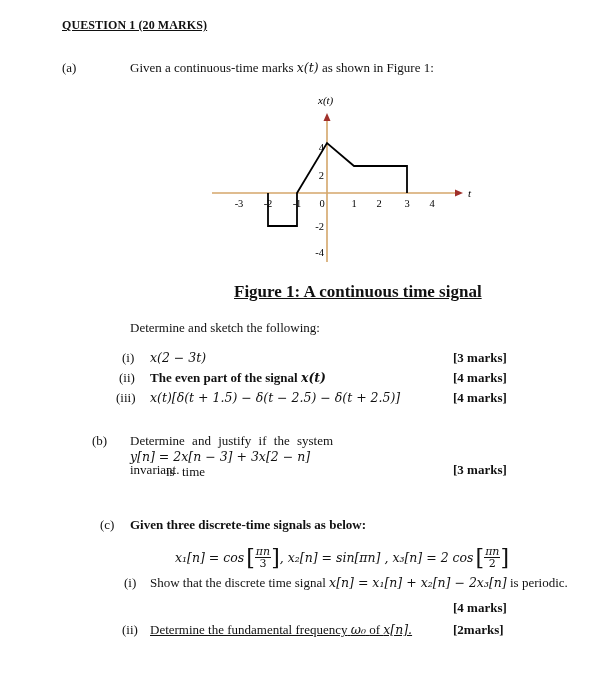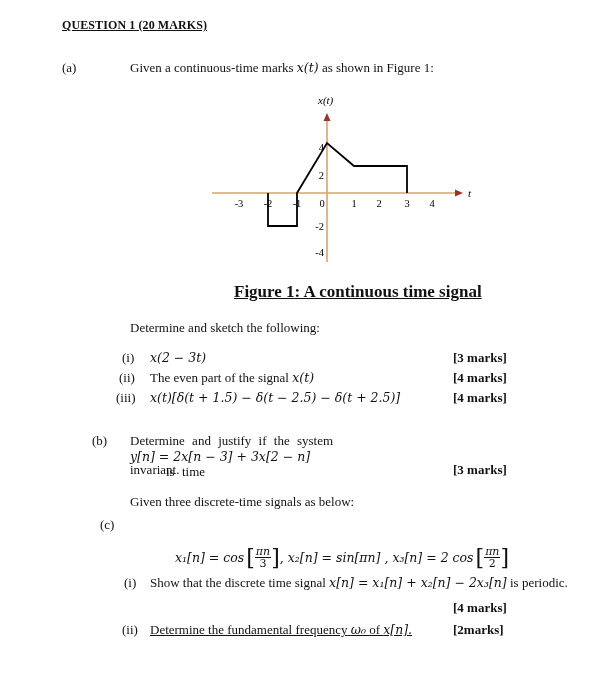--- a/index.html
+++ b/index.html
@@ -61,41 +61,41 @@
 
 <div class="abs caption" style="left:234px; top:282px;">Figure 1: A continuous time signal</div>
 
 <div class="abs txt" style="left:130px; top:320px;">Determine and sketch the following:</div>
 
 <div class="abs txt" style="left:122px; top:350px;">(i)</div>
 <div class="abs math" style="left:150px; top:350px;">x(2 − 3t)</div>
 <div class="abs marks" style="left:453px; top:350px;">[3 marks]</div>
 
 <div class="abs txt" style="left:119px; top:370px;">(ii)</div>
-<div class="abs txt" style="left:150px; top:370px;">
+<div class="abs txt" style="left:150px; top:370px;font-weight:bold;">
   <span>The even part of the signal</span>
   <span class="math">x(t)</span>
 </div>
 <div class="abs marks" style="left:453px; top:370px;">[4 marks]</div>
 
 <div class="abs txt" style="left:116px; top:390px;">(iii)</div>
 <div class="abs math" style="left:150px; top:390px;">x(t)[δ(t + 1.5) − δ(t − 2.5) − δ(t + 2.5)]</div>
 <div class="abs marks" style="left:453px; top:390px;">[4 marks]</div>
 
 <div class="abs plabel" style="left:92px; top:433px;">(b)</div>
 <div class="abs txt" style="left:130px; top:433px; width:386px; display:flex; justify-content:space-between;flex-direction:column;">
   <span style="word-spacing:4px;">Determine and justify if the system</span>
   <span class="math">y[n] = 2x[n − 3] + 3x[2 − n]</span>
   <span style="word-spacing:4px;margin-left:36px;">is time</span>
 </div>
 <div class="abs txt" style="left:130px; top:462px;">invariant.</div>
 <div class="abs marks" style="left:453px; top:462px;">[3 marks]</div>
 
 <div class="abs plabel" style="left:100px; top:517px;">(c)</div>
-<div class="abs txt" style="left:130px; top:494px;">Given three discrete-time signals as below:</div>
+<div class="abs txt" style="left:130px; top:517px;font-weight:bold;">Given three discrete-time signals as below:</div>
 
 <div class="abs math" style="left:175px; top:546px; display:flex; align-items:center; font-size:12.5px;">
   <span>x₁[n] = cos</span>
   <span style="display:inline-flex; align-items:center; margin-left:2px;">
     <span style="font-size:22px; font-style:normal; line-height:1;">[</span>
     <span style="display:inline-flex; flex-direction:column; align-items:center; line-height:1; font-size:11px;">
       <span style="border-bottom:1px solid #111; padding:0 1px;">πn</span>
       <span style="font-style:normal;">3</span>
     </span>
     <span style="font-size:22px; font-style:normal; line-height:1;">]</span>

